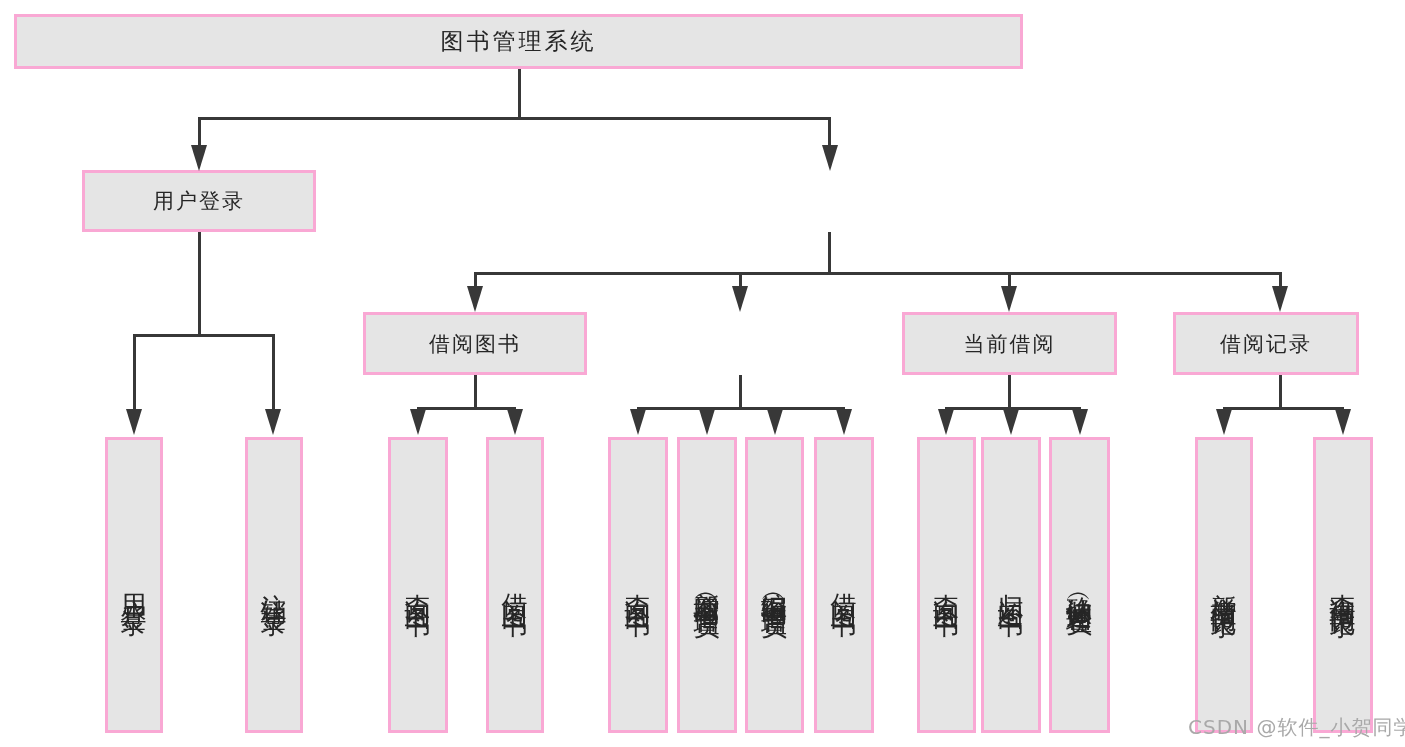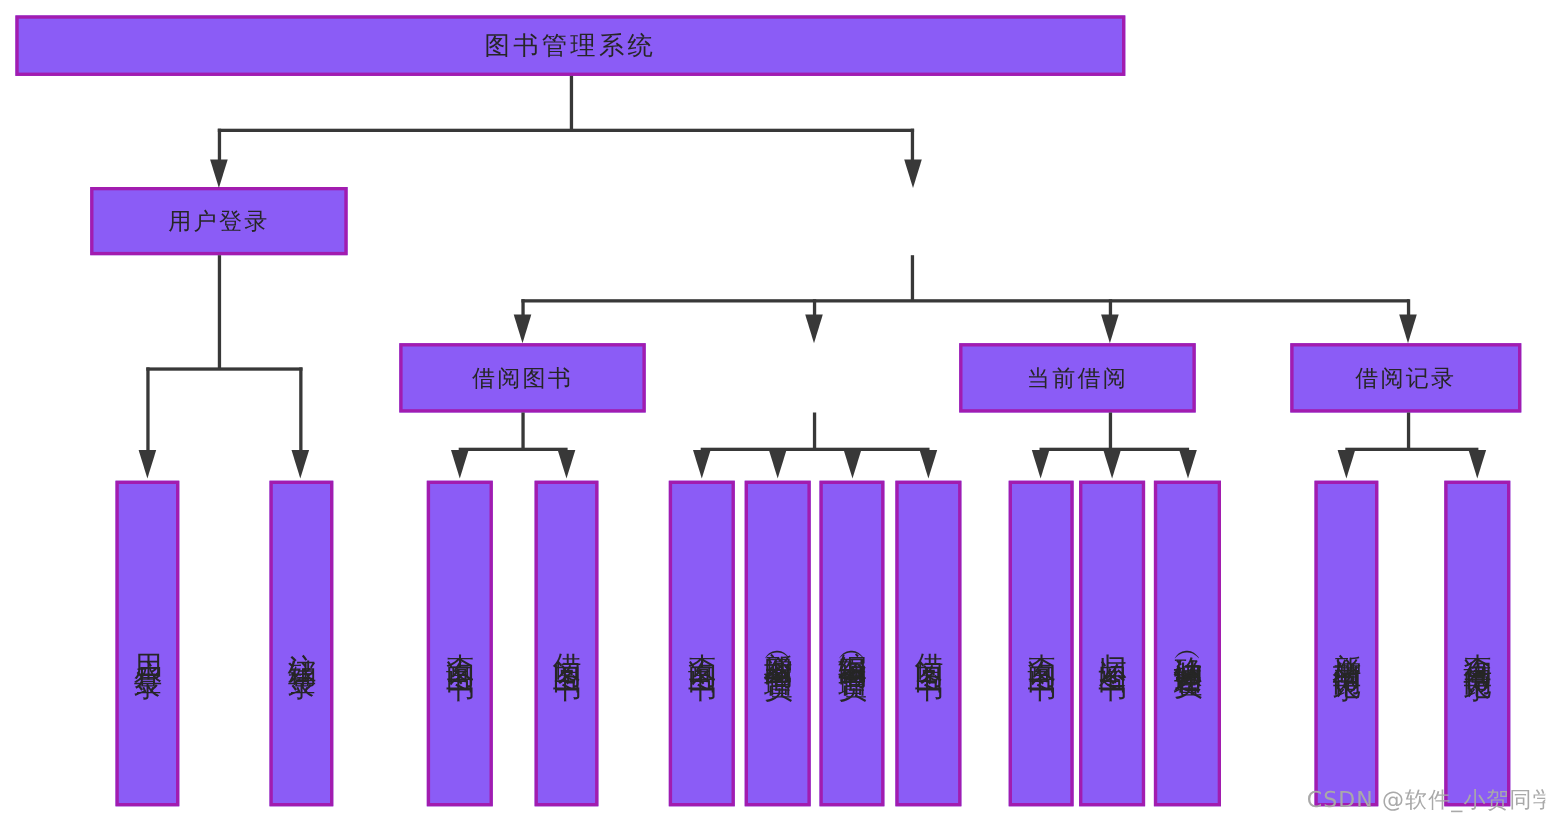--- a/index.html
+++ b/index.html
@@ -3,21 +3,21 @@
 <meta charset="utf-8">
 <style>
   html,body { margin:0; padding:0; background:#ffffff; }
   .stage {
     position:relative; width:1405px; height:747px; background:#ffffff;
     font-family:"DejaVu Sans","Liberation Sans",sans-serif;
     color:#262626; overflow:hidden;
   }
   .box {
     position:absolute; box-sizing:border-box;
-    border:3px solid #a21caf; background:#8b5cf6;
+    border:3px solid #f9a8d4; background:#e5e5e5;
     display:flex; align-items:center; justify-content:center;
     font-size:21px; letter-spacing:2px; white-space:nowrap;
   }
   .box.root  { font-size:23px; letter-spacing:3px; }
   .box.leaf  { font-size:26px; }
   .vtext {
     writing-mode:vertical-rl; text-orientation:mixed;
     letter-spacing:6px; line-height:1;
   }
   .vline { position:absolute; width:3px;  background:#383838; }
@@ -44,25 +44,25 @@
   <div class="box" style="left:82px;top:170px;width:234px;height:62px;">
     <span>用户登录</span>
   </div>
 
 
   <div class="box" style="left:363px;top:312px;width:224px;height:63px;">
     <span>借阅图书</span>
   </div>
 
 
-  <div class="box" style="left:872px;top:312px;width:215px;height:63px;">
+  <div class="box" style="left:902px;top:312px;width:215px;height:63px;">
     <span>当前借阅</span>
   </div>
 
-  <div class="box" style="left:1173px;top:312px;width:210px;height:63px;font-family:Liberation Serif, serif;">
+  <div class="box" style="left:1173px;top:312px;width:186px;height:63px;font-family:Liberation Serif, serif;">
     <span>借阅记录</span>
   </div>
 
   <div class="box leaf" style="left:105px;top:437px;width:58px;height:296px;">
     <span class="vtext">用户登录</span>
   </div>
   <div class="box leaf" style="left:245px;top:437px;width:58px;height:296px;">
     <span class="vtext">注销登录</span>
   </div>
 

